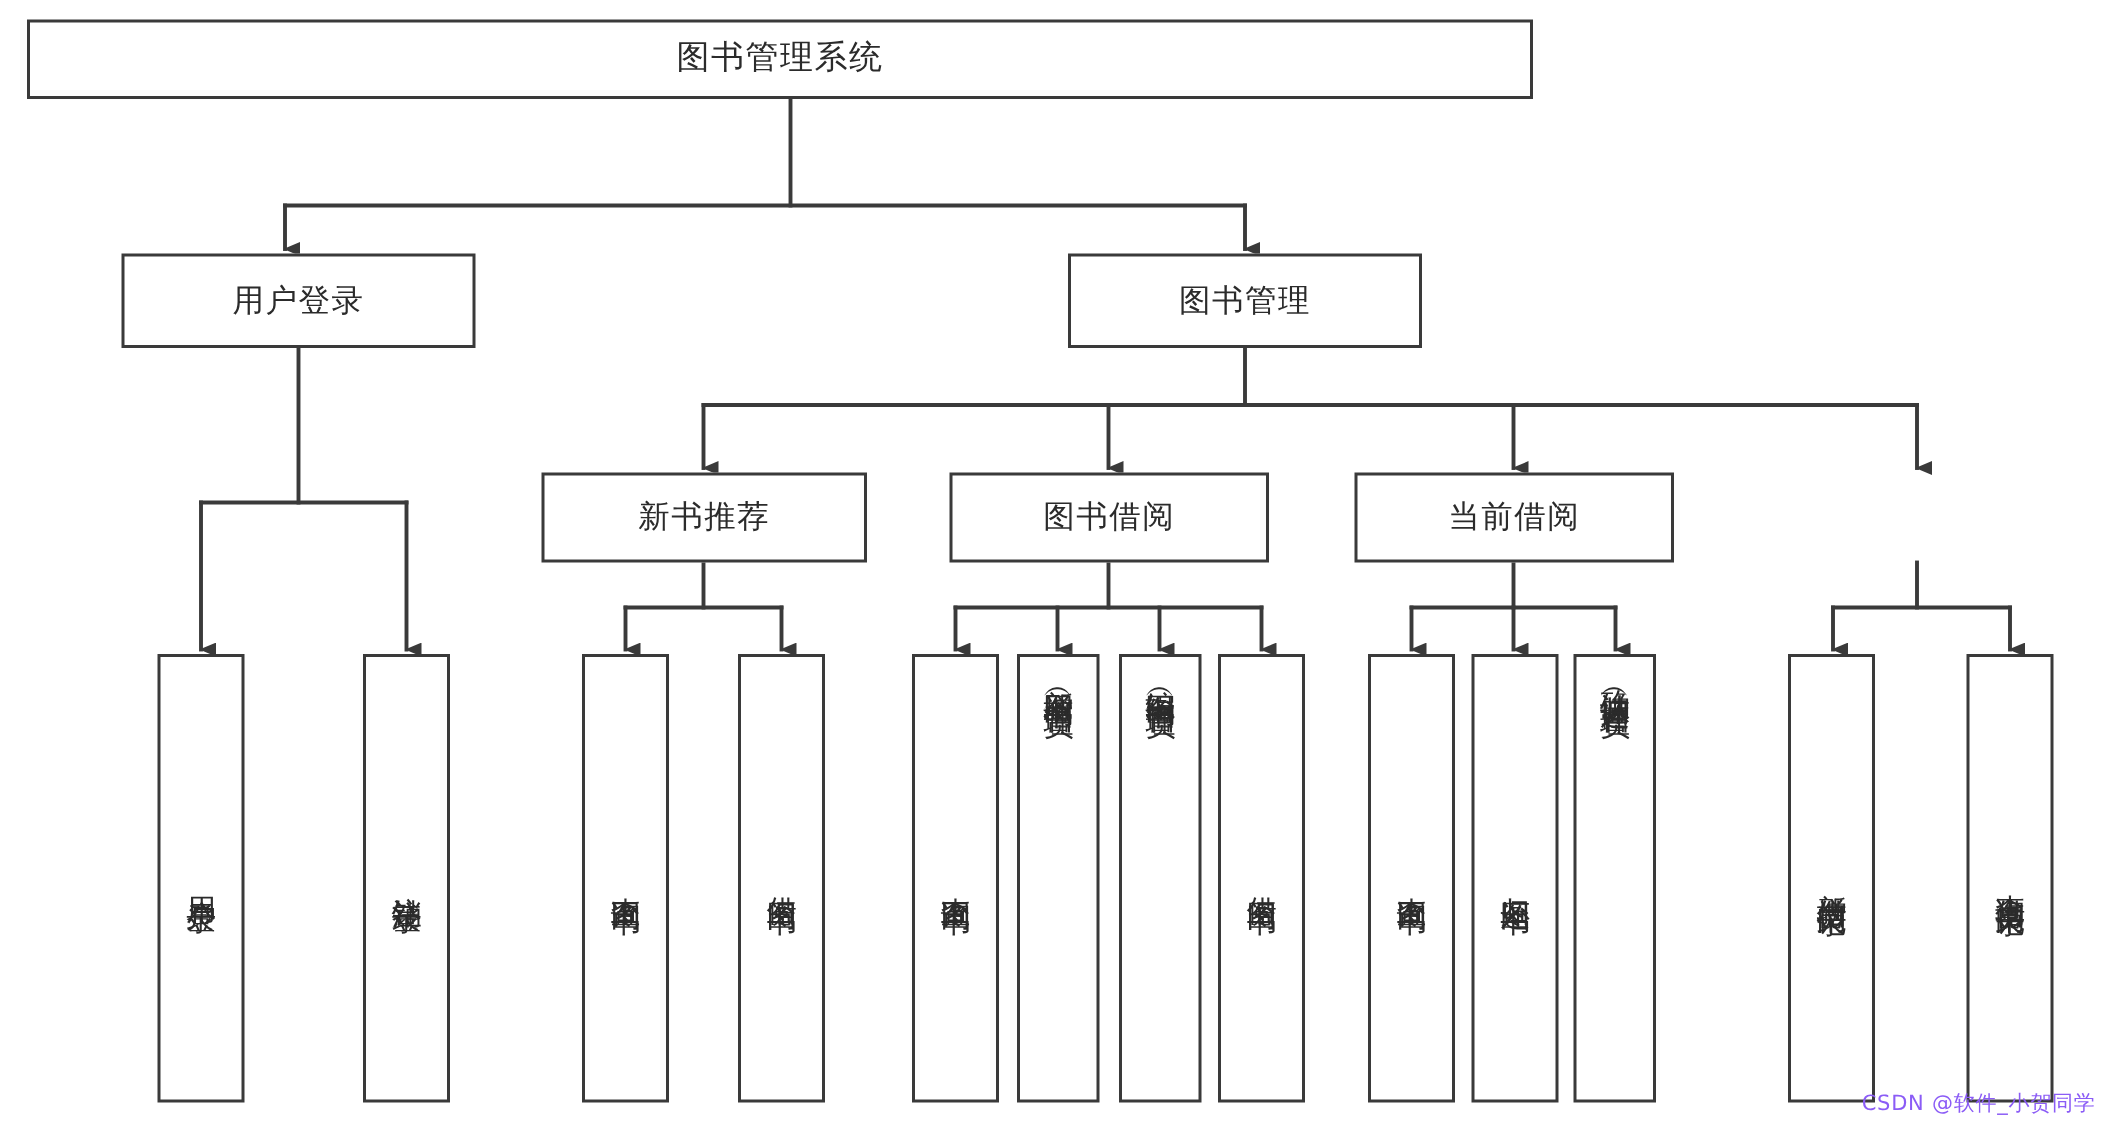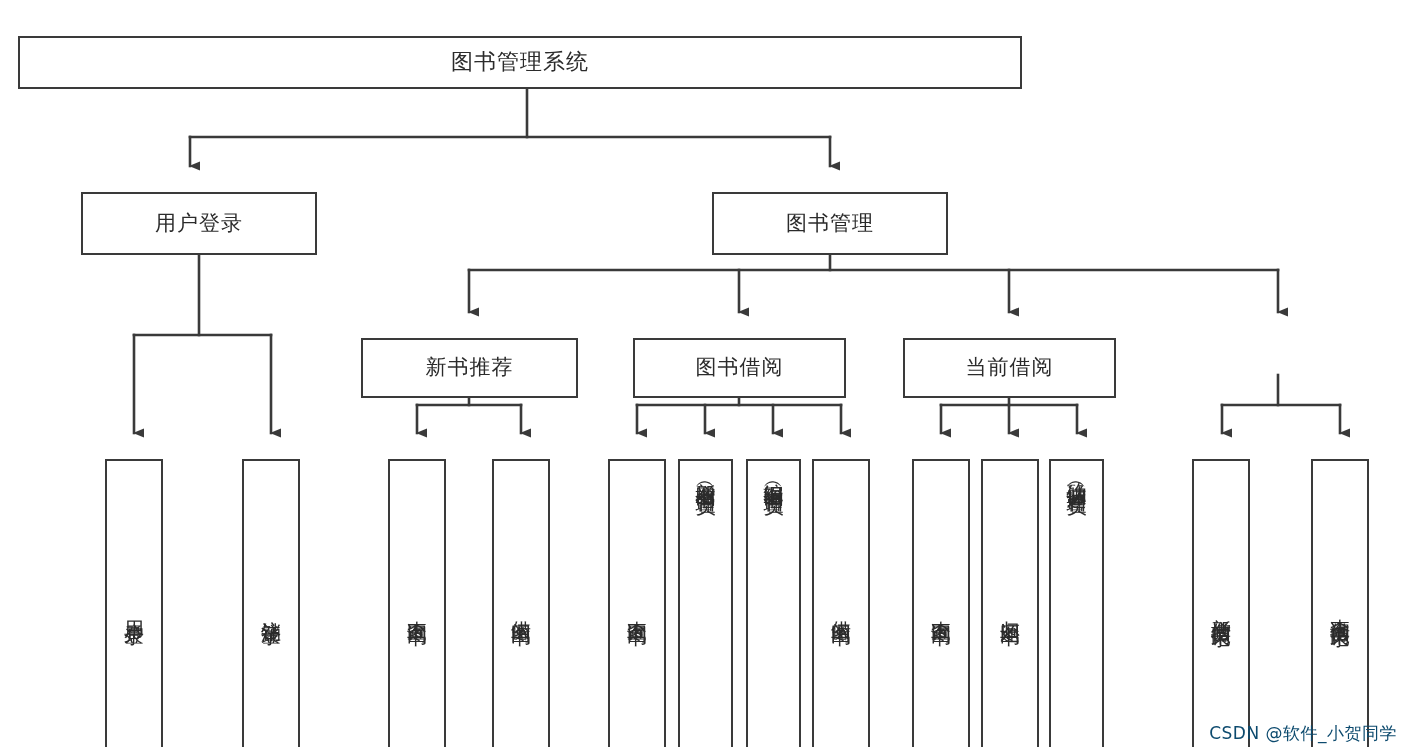--- a/index.html
+++ b/index.html
@@ -28,21 +28,20 @@
   }
   .node {
     position: absolute;
     box-sizing: border-box;
     background: #ffffff;
     border: 2.5px solid #3a3a3a;
     display: flex;
     justify-content: center;
     color: #2b2b2b;
     z-index: 2;
-    margin-top: 23px;
   }
   
   .node.horiz {
     align-items: center;
   }
   .node.horiz .node-label {
     font-size: 21px;
     letter-spacing: 1px;
     line-height: 1.1;
     white-space: nowrap;
@@ -62,22 +61,22 @@
     letter-spacing: 2px;
     white-space: nowrap;
   }
   .node.vert.centered {
     align-items: center;
   }
   .watermark {
     position: absolute;
     right: 8px;
     bottom: 2px;
-    font-size: 17px;
-    color: #0c4a6e;
+    font-size: 14px;
+    color: #8b5cf6;
     white-space: nowrap;
     z-index: 5;
     letter-spacing: 0.5px;
   }
 </style>
 </head>
 <body>
 
 <div id="diagram-root">
 

